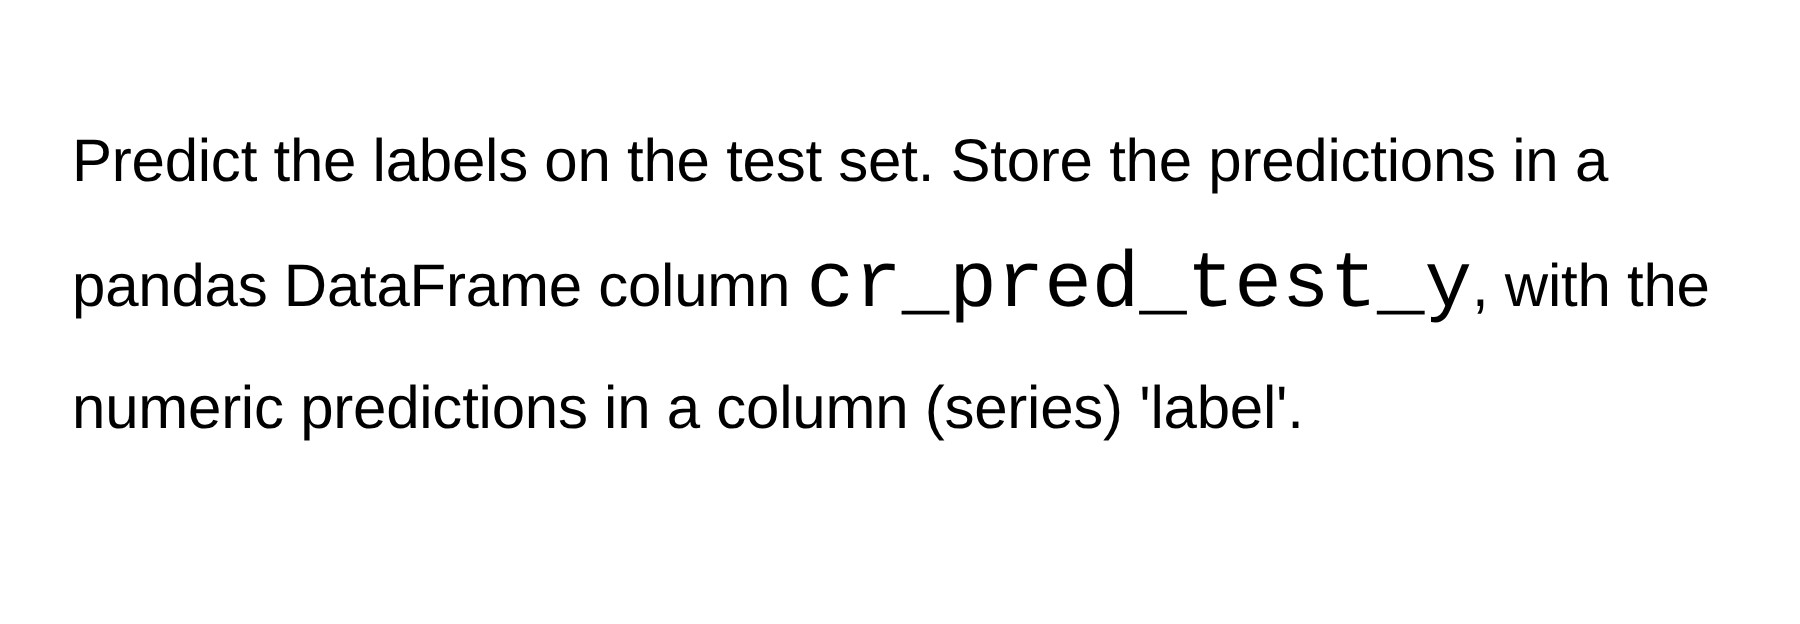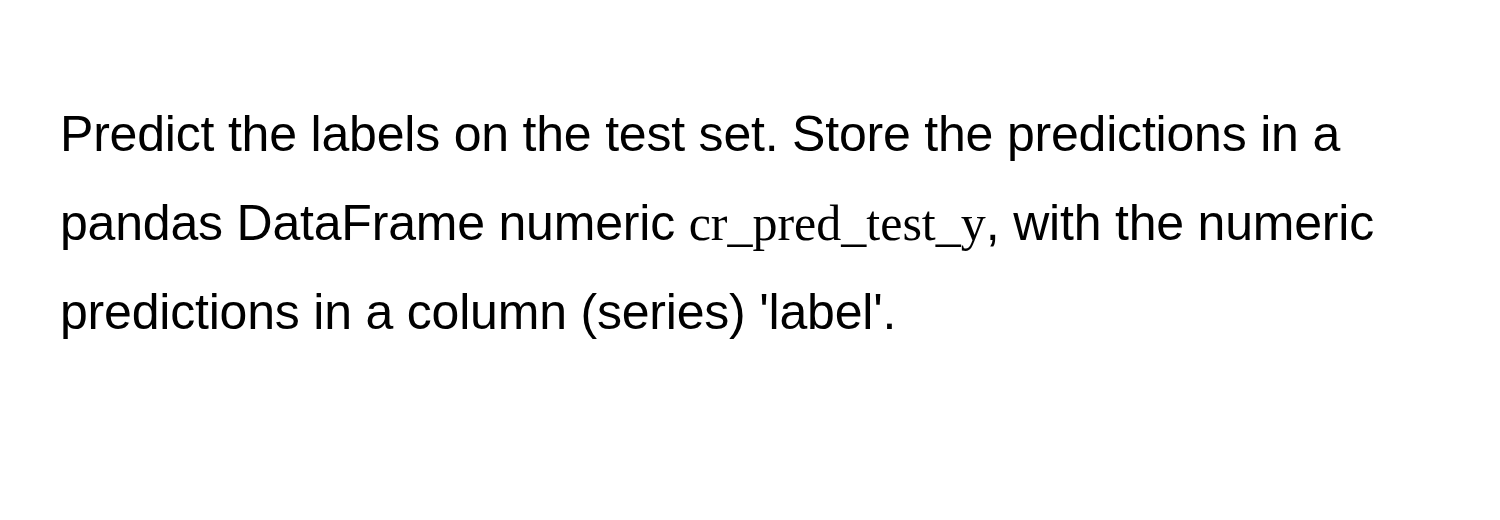--- a/index.html
+++ b/index.html
@@ -16,21 +16,21 @@
       padding: 90px 60px 40px 60px;
       overflow: hidden;
     }
     .paragraph {
       font-size: 50px;
       line-height: 1.78;
       font-weight: 400;
       letter-spacing: -0.2px;
     }
     .code-inline {
-      font-family: Liberation Serif, serif;
-      font-size: 50px;
+      font-family: Liberation Mono, monospace;
+      font-size: 66px;
       letter-spacing: 0;
     }
   </style>
 </head>
 <body>
 
-<p class="paragraph"><span>Predict the labels on the test set. Store the predictions in a pandas DataFrame numeric </span><span class="code-inline">cr_pred_test_y</span><span>, with the numeric predictions in a column (series) 'label'.</span></p>
+<p class="paragraph"><span>Predict the labels on the test set. Store the predictions in a pandas DataFrame column </span><span class="code-inline">cr_pred_test_y</span><span>, with the numeric predictions in a column (series) 'label'.</span></p>
 
 </body></html>

